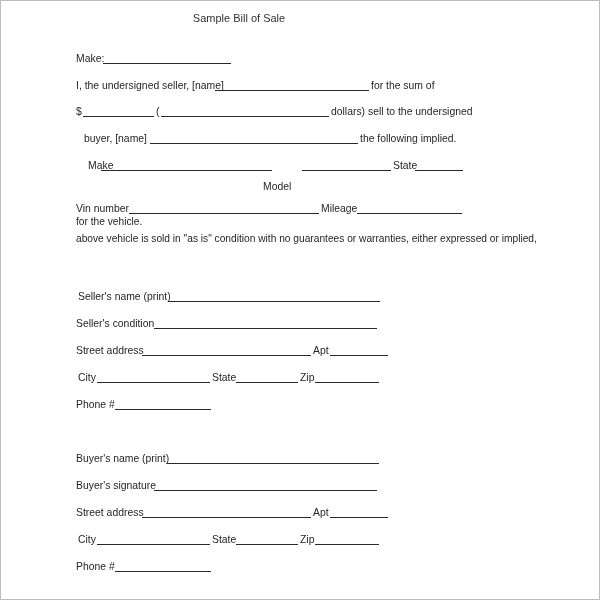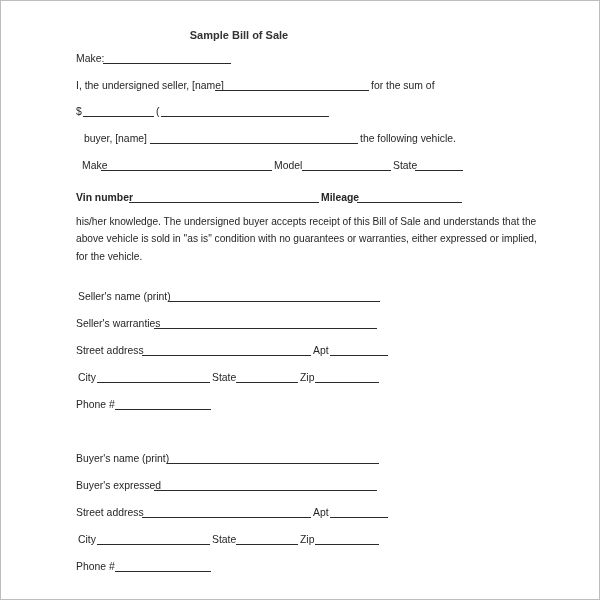--- a/index.html
+++ b/index.html
@@ -3,22 +3,22 @@
 <meta charset="utf-8">
 <style>
   html, body { margin: 0; padding: 0; background: #ffffff; }
   body { width: 600px; height: 600px; position: relative; overflow: hidden; }
   .page {
     position: absolute; left: 0; top: 0; width: 598px; height: 598px;
     border: 1px solid #bdbdbd; background: #ffffff;
   }
   .doc { font-family: "Liberation Sans", sans-serif; color: #262626; font-size: 10.4px; }
   .title {
-    position: absolute; top: 28px; left: 0; width: 476px; text-align: center;
-    font-weight: bold; font-size: 11px; color: #333;
+    position: absolute; top: 11px; left: 0; width: 476px; text-align: center;
+    font-weight: normal; font-size: 11px; color: #333;
   }
   .row { position: absolute; left: 0; width: 600px; height: 14px; }
   .t { position: absolute; white-space: nowrap; line-height: 14px; top: 0; }
   .ln { position: absolute; height: 0; border-bottom: 1px solid #2a2a2a; top: 11px; }
   .para {
     position: absolute; left: 75px; top: 212px; width: 450px;
     line-height: 17.4px; font-size: 10.2px; color: #262626;
   }
   .para div { white-space: nowrap; }
 </style>
@@ -39,56 +39,56 @@
     <span class="t" style="left:75px;">I, the undersigned seller, [name]</span>
     <span class="ln" style="left:214px;width:154px;"></span>
     <span class="t" style="left:370px;">for the sum of</span>
   </div>
 
   <div class="row" style="top:104px;">
     <span class="t" style="left:75px;">$</span>
     <span class="ln" style="left:82px;width:71px;"></span>
     <span class="t" style="left:155px;">(</span>
     <span class="ln" style="left:160px;width:168px;"></span>
+    <span class="t" style="left:330px;">dollars) sell to the undersigned</span>
   </div>
 
   <div class="row" style="top:131px;margin-left:8px;">
     <span class="t" style="left:75px;">buyer, [name]</span>
     <span class="ln" style="left:141px;width:208px;"></span>
-    <span class="t" style="left:351px;">the following vehicle.</span>
+    <span class="t" style="left:351px;">the following implied.</span>
   </div>
 
   <div class="row" style="top:158px;">
-    <span class="t" style="left:69px;padding-left:12px;">Make</span>
+    <span class="t" style="left:75px;padding-left:12px;">Make</span>
     <span class="ln" style="left:100px;width:171px;"></span>
-    <span class="t" style="left:273px;">Model</span>
+    <span class="t" style="left:262px;margin-top:21px;">Model</span>
     <span class="ln" style="left:301px;width:89px;"></span>
     <span class="t" style="left:392px;">State</span>
     <span class="ln" style="left:414px;width:48px;"></span>
   </div>
 
-  <div class="row" style="top:190px;font-weight:bold;">
+  <div class="row" style="top:201px;">
     <span class="t" style="left:75px;">Vin number</span>
     <span class="ln" style="left:128px;width:190px;"></span>
     <span class="t" style="left:320px;">Mileage</span>
     <span class="ln" style="left:356px;width:105px;"></span>
   </div>
 
   <div class="para">
-    <div>his/her knowledge. The undersigned buyer accepts receipt of this Bill of Sale and understands that the</div>
+    <div>for the vehicle.</div>
     <div>above vehicle is sold in "as is" condition with no guarantees or warranties, either expressed or implied,</div>
-    <div>for the vehicle.</div>
   </div>
 
   <div class="row" style="top:289px;">
     <span class="t" style="left:77px;">Seller's name (print)</span>
     <span class="ln" style="left:167px;width:212px;"></span>
   </div>
   <div class="row" style="top:316px;">
-    <span class="t" style="left:75px;">Seller's warranties</span>
+    <span class="t" style="left:75px;">Seller's condition</span>
     <span class="ln" style="left:153px;width:223px;"></span>
   </div>
   <div class="row" style="top:343px;">
     <span class="t" style="left:75px;">Street address</span>
     <span class="ln" style="left:141px;width:169px;"></span>
     <span class="t" style="left:312px;">Apt</span>
     <span class="ln" style="left:329px;width:58px;"></span>
   </div>
   <div class="row" style="top:370px;">
     <span class="t" style="left:77px;">City</span>
@@ -101,21 +101,21 @@
   <div class="row" style="top:397px;">
     <span class="t" style="left:75px;">Phone #</span>
     <span class="ln" style="left:114px;width:96px;"></span>
   </div>
 
   <div class="row" style="top:451px;">
     <span class="t" style="left:75px;">Buyer's name (print)</span>
     <span class="ln" style="left:166px;width:212px;"></span>
   </div>
   <div class="row" style="top:478px;">
-    <span class="t" style="left:75px;">Buyer's expressed</span>
+    <span class="t" style="left:75px;">Buyer's signature</span>
     <span class="ln" style="left:153px;width:223px;"></span>
   </div>
   <div class="row" style="top:505px;">
     <span class="t" style="left:75px;">Street address</span>
     <span class="ln" style="left:141px;width:169px;"></span>
     <span class="t" style="left:312px;">Apt</span>
     <span class="ln" style="left:329px;width:58px;"></span>
   </div>
   <div class="row" style="top:532px;">
     <span class="t" style="left:77px;">City</span>

